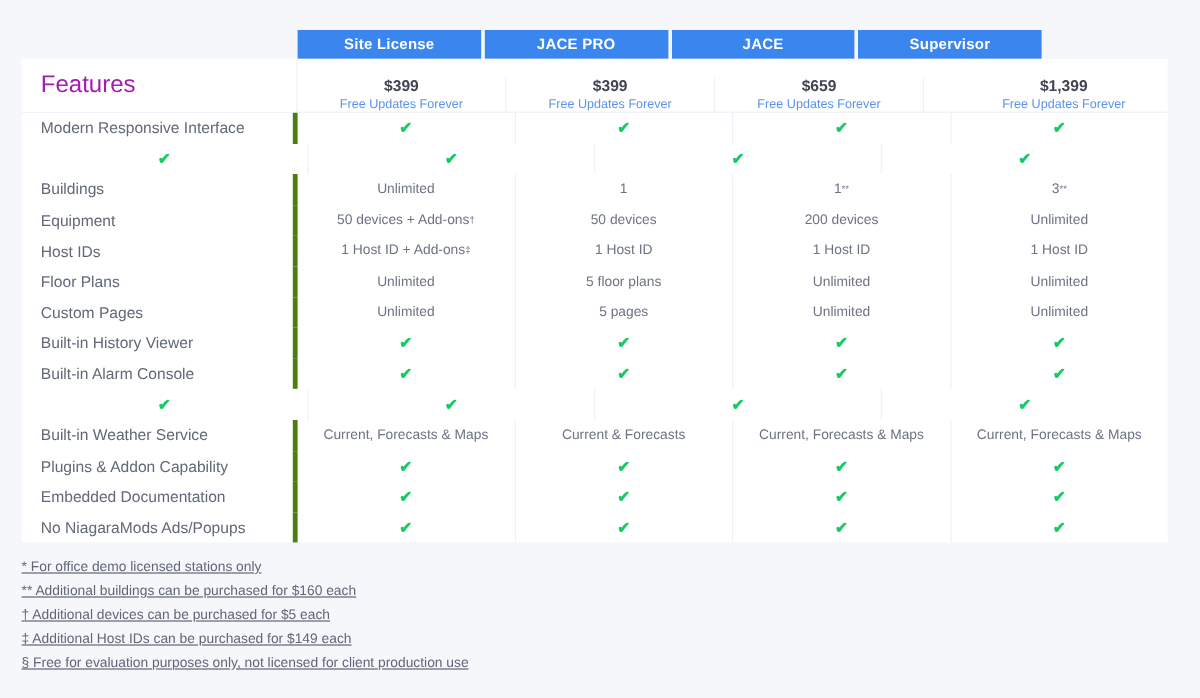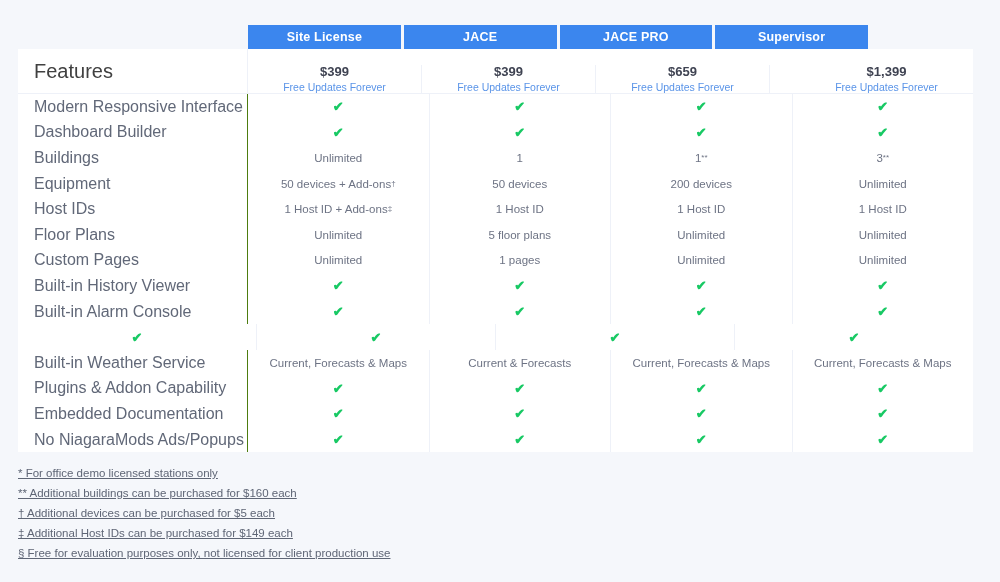--- a/index.html
+++ b/index.html
@@ -63,21 +63,21 @@
     flex: 0 0 230px;
     display: flex;
     align-items: center;
     padding-left: 16px;
     box-sizing: border-box;
     border-right: 1px solid #eef1f8;
     background: #ffffff;
   }
   .features-title {
     font-size: 20px;
-    color: #404040;
+    color: #a21caf;
     font-weight: normal;
   }
   .price-cell {
     flex: 1 1 0;
     display: flex;
     flex-direction: column;
     align-items: center;
     justify-content: center;
     border-right: 1px solid #eef1f8;
     box-sizing: border-box;
@@ -103,23 +103,23 @@
   .row {
     display: flex;
     height: 25.6px;
     align-items: center;
   }
   .cell-feature {
     width: 230px;
     flex: 0 0 230px;
     padding-left: 16px;
     box-sizing: border-box;
-    font-size: 16px;
+    font-size: 13px;
     color: #616878;
-    border-right: 1px solid #4d7c0f;
+    border-right: 4px solid #4d7c0f;
     height: 100%;
     display: flex;
     align-items: center;
   }
   .cell-val {
     flex: 1 1 0;
     display: flex;
     align-items: center;
     justify-content: center;
     font-size: 11.5px;
@@ -157,22 +157,22 @@
     text-decoration: underline;
   }
 </style>
 </head>
 <body>
 
 <div class="page">
 
   <div class="header-strip">
       <div class="plan-tab">Site License</div>
+      <div class="plan-tab">JACE PRO</div>
       <div class="plan-tab">JACE</div>
-      <div class="plan-tab">JACE PRO</div>
       <div class="plan-tab">Supervisor</div>
     </div>
 
   <div class="panel">
     <div class="price-band">
       <div class="features-title-cell">
         <span class="features-title">Features</span>
       </div>
     <div class="price-cell">
           <div class="price-amount">$399</div>
@@ -201,21 +201,20 @@
             <span class="check">✔</span>
           </div>
           <div class="cell-val">
             <span class="check">✔</span>
           </div>
           <div class="cell-val">
             <span class="check">✔</span>
           </div>
         </div>
         <div class="row">
-          <div class="cell-feature">Dashboard Builder</div>
           <div class="cell-val">
             <span class="check">✔</span>
           </div>
           <div class="cell-val">
             <span class="check">✔</span>
           </div>
           <div class="cell-val">
             <span class="check">✔</span>
           </div>
           <div class="cell-val">
@@ -258,21 +257,21 @@
         <div class="row">
           <div class="cell-feature">Floor Plans</div>
           <div class="cell-val">Unlimited</div>
           <div class="cell-val">5 floor plans</div>
           <div class="cell-val">Unlimited</div>
           <div class="cell-val">Unlimited</div>
         </div>
         <div class="row">
           <div class="cell-feature">Custom Pages</div>
           <div class="cell-val">Unlimited</div>
-          <div class="cell-val">1 pages</div>
+          <div class="cell-val">5 pages</div>
           <div class="cell-val">Unlimited</div>
           <div class="cell-val">Unlimited</div>
         </div>
         <div class="row">
           <div class="cell-feature">Built-in History Viewer</div>
           <div class="cell-val">
             <span class="check">✔</span>
           </div>
           <div class="cell-val">
             <span class="check">✔</span>

